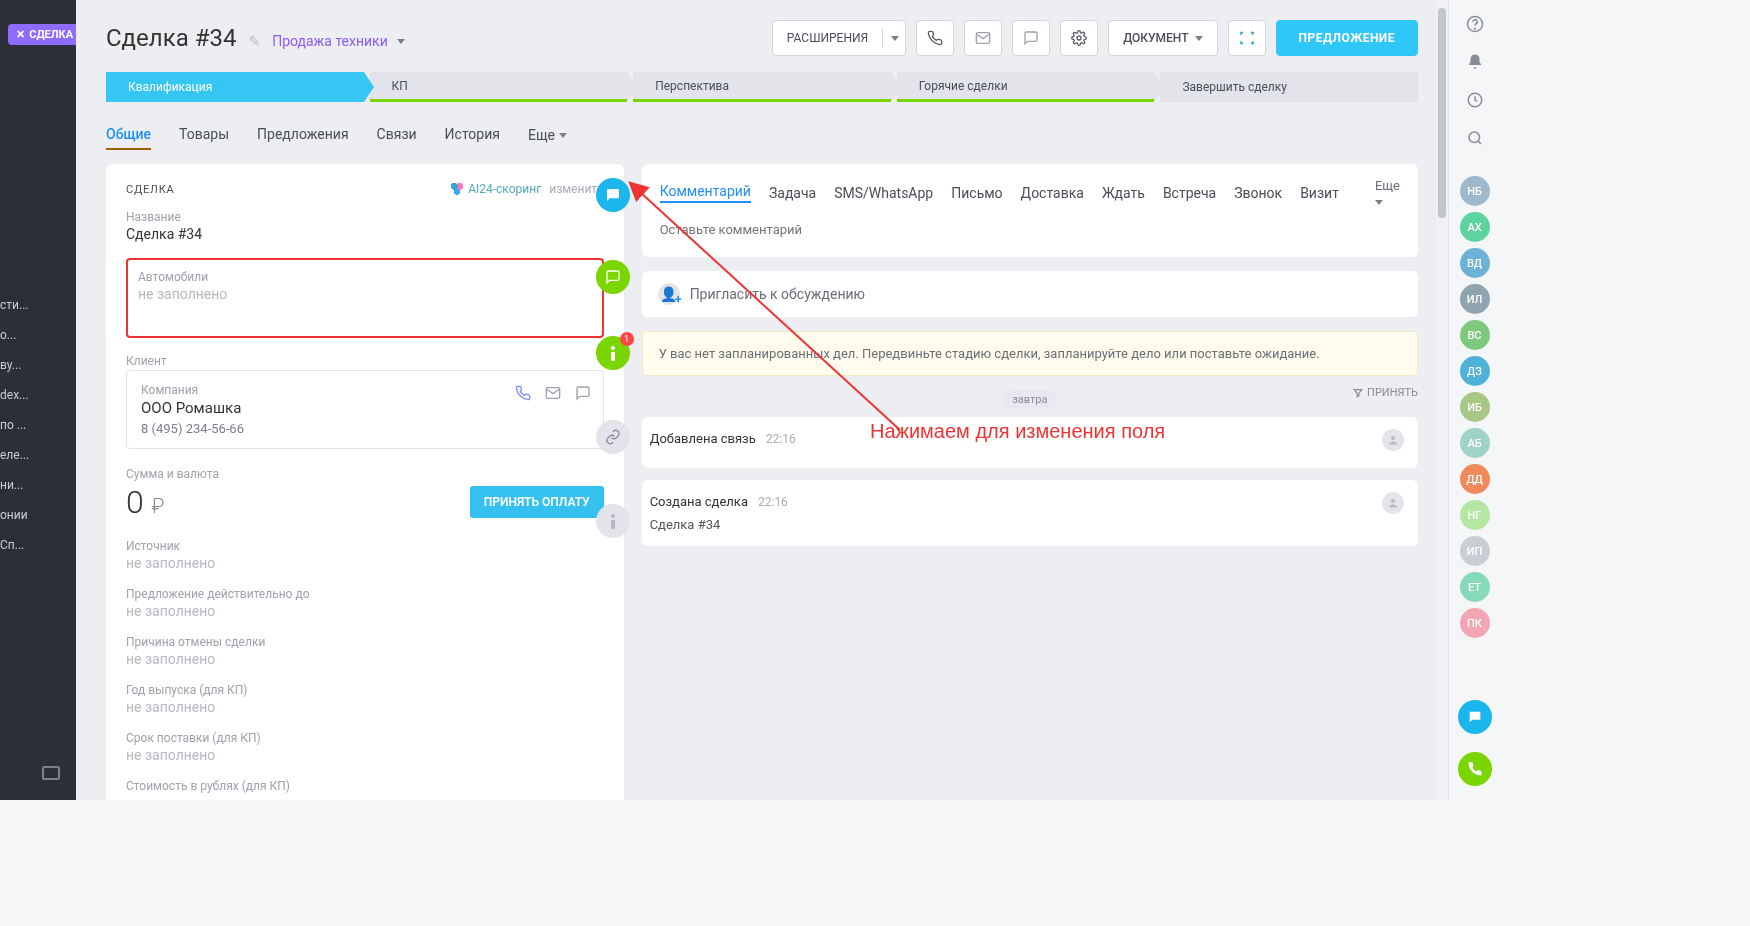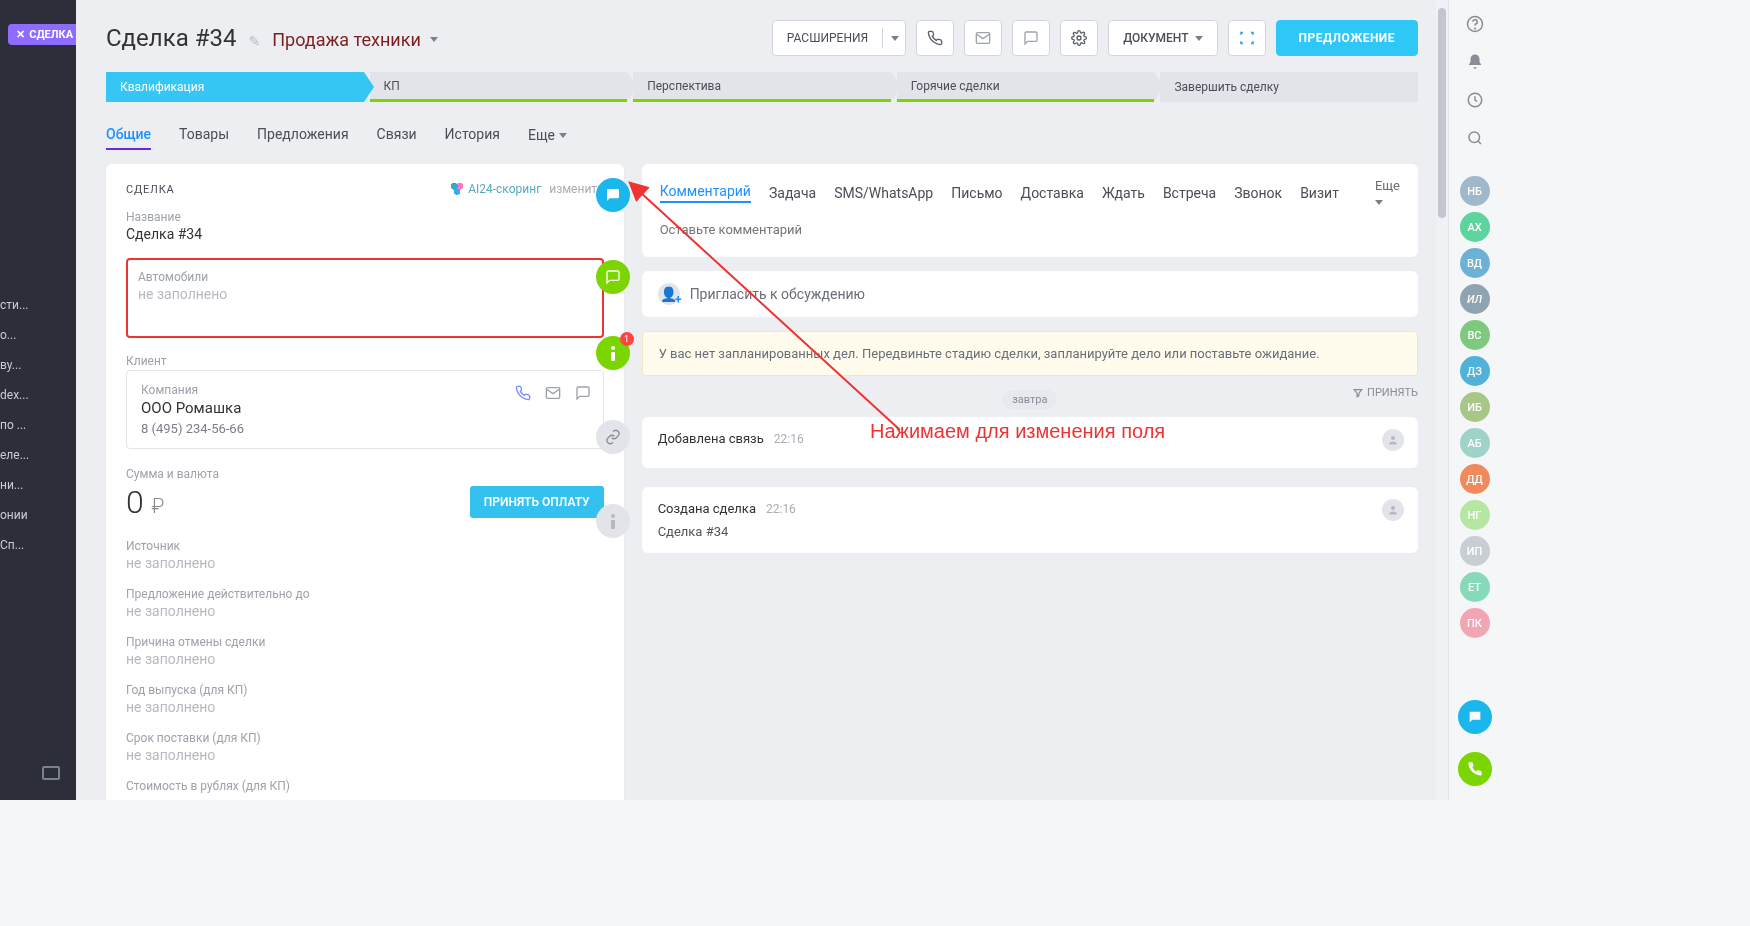--- a/index.html
+++ b/index.html
@@ -13,43 +13,43 @@
   .left-stub li { padding: 8px 4px 8px 0; font-size: 12px; color: #c9ccd3; text-align: left; }
   .print-icon { position:absolute; bottom:20px; left:42px; width:18px; height:14px; border:2px solid #7d818c; border-radius:2px; }
 
   
   .main { position: absolute; left: 76px; top: 0; right: 52px; bottom: 0; background: #edeef2; overflow-y: auto; padding: 10px 30px 0 30px; }
 
   .header { display: flex; align-items: center; justify-content: space-between; padding: 10px 0 16px 0; gap: 10px; }
   .header-left { display: flex; align-items: baseline; gap: 12px; }
   .deal-title { font-size: 24px; font-weight: 400; color: #333; }
   .edit-pen { color: #b6b9c0; font-size: 14px; }
-  .pipeline-name { color: #7f1d1d; font-size: 18px; display:flex; align-items:center; gap:9px; }
+  .pipeline-name { color: #8b5cf6; font-size: 14px; display:flex; align-items:center; gap:9px; }
   .header-right { display: flex; align-items: center; gap: 10px; }
   .btn { background: #fff; border: 1px solid #d2d5dc; border-radius: 4px; padding: 8px 14px; font-size: 12px; color: #4a4e57; cursor: pointer; display:flex; align-items:center; gap:6px; height:36px;}
   .btn.icon-only { padding: 8px 10px; width:38px; justify-content:center; }
   .btn.ext { padding-right:6px; }
   .btn.doc { font-weight:500; }
   .btn.scan { color:#2fa8e0; }
   .btn.primary { background: #2fc7f7; border-color:#2fc7f7; color: #fff; font-weight: 700; letter-spacing: 0.5px; padding: 10px 22px;}
   .caret { width:0;height:0;border-left:4px solid transparent;border-right:4px solid transparent;border-top:5px solid #7b7f89; display:inline-block;}
 
   
   .stages { display: flex; gap: 6px; margin-bottom: 18px; }
-  .stage { flex: 1; position: relative; height: 30px; display: flex; align-items: center; padding: 0 14px; font-size: 12px; color: #4a4e57; background: #e2e4ea; }
+  .stage { flex: 1; position: relative; height: 30px; display: flex; align-items: center; padding: 0 22px; font-size: 12px; color: #4a4e57; background: #e2e4ea; }
   .stage::after{ content:""; position:absolute; right:-10px; top:0; width:0;height:0;border-top:15px solid transparent;border-bottom:15px solid transparent;border-left:10px solid #e2e4ea; z-index:2;}
   .stage.active { background: #36c6f4; color: #fff; }
   .stage.active::after{ border-left-color:#36c6f4;}
   .stage.passed-green { border-bottom: 3px solid #7bd500; }
   .stage.last::after{display:none;}
 
   
   .tabs { display: flex; gap: 28px; border-bottom: none; margin-bottom: 14px; }
   .tab { font-size: 14px; color: #4a4e57; padding: 6px 0; cursor: pointer; }
-  .tab.active { color: #1e90ff; border-bottom: 2px solid #6d28d9; font-weight:500;}
+  .tab.active { color: #1e90ff; border-bottom: 2px solid #a16207; font-weight:500;}
   .tab.more { display:flex; align-items:center; gap:4px;}
 
   
   .cols { display: flex; gap: 18px; align-items: flex-start; }
   .col-left { width: 540px; }
   .col-right { flex: 1; position:relative; }
 
   .card { background: #fff; border-radius: 6px; padding: 18px 20px; box-shadow: 0 1px 2px rgba(0,0,0,0.05); margin-bottom: 16px; }
   .card .card-head { display: flex; justify-content: space-between; align-items: center; font-size: 11px; color: #4a4e57; letter-spacing: 0.8px; margin-bottom: 14px; }
   .card .card-head .right-links { display:flex; align-items:center; gap:8px; font-size:12px; letter-spacing:0;}
@@ -92,21 +92,21 @@
 
   .status-pill { background:#7bd500; color:#fff; font-size:12px; padding:4px 14px; border-radius:12px; display:inline-block;}
   .center-row{ text-align:center; margin-bottom:12px;}
 
   .warn-box { background:#fffcee; border:1px solid #f0e9bf; border-radius:4px; padding:14px 16px; font-size:13px; color:#6a6e77; margin-bottom:12px;}
 
   .time-sep { text-align:center; margin:6px 0 10px 0; position:relative;}
   .time-sep .chip{ background:#e7e9ee; color:#8a8d95; font-size:11px; padding:3px 10px; border-radius:10px;text-align:right;}
   .time-sep .filter{ position:absolute; right:0; top:-2px; color:#8a8d95; font-size:11px; display:flex; align-items:center; gap:4px;}
 
-  .feed-card{ background:#fff; border-radius:6px; padding:14px 16px; margin-bottom:19px; position:relative;}
+  .feed-card{ background:#fff; border-radius:6px; padding:14px 8px; margin-bottom:12px; position:relative;}
   .feed-head{ font-size:13px; color:#333; display:flex; align-items:center; gap:10px; margin-bottom:8px;}
   .feed-head .ts{ color:#a9acb4; font-size:12px;}
   .feed-body{ font-size:13px; color:#555;}
   .feed-body a{ color:#1e90ff; text-decoration:none;}
   .feed-avatar{ position:absolute; right:14px; top:12px; width:22px;height:22px; border-radius:50%; background:#e2e4ea; color:#8a8d95; display:flex;align-items:center;justify-content:center;}
 
   
   .right-rail { position:absolute; right:0; top:0; width:52px; height:100%; background:#f5f6f8; border-left:1px solid #e2e4ea; padding-top:10px; display:flex; flex-direction:column; align-items:center; gap:10px;}
   .rail-icon{ width:28px;height:28px; display:flex;align-items:center;justify-content:center; color:#8a8d95;}
   .rail-sep{height:4px;}
@@ -409,21 +409,21 @@
       <svg width="18" height="18" viewBox="0 0 24 24" fill="none" stroke="#8a8d95" stroke-width="2">
         <circle cx="11" cy="11" r="7"></circle>
         <path d="m20 20-4-4"></path>
       </svg>
     </div>
   <div class="rail-sep"></div>
   <div id="rail-avatars" style="display:flex;flex-direction:column;gap:6px;align-items:center;">
       <div class="avatar" style="background: rgb(159, 184, 204);">НБ</div>
       <div class="avatar" style="background: rgb(93, 211, 158);">АХ</div>
       <div class="avatar" style="background: rgb(110, 177, 214);">ВД</div>
-      <div class="avatar" style="background: rgb(143, 163, 176); font-style: italic;">ИЛ</div>
+      <div class="avatar" style="background: rgb(143, 163, 176);">ИЛ</div>
       <div class="avatar" style="background: rgb(127, 201, 127);">ВС</div>
       <div class="avatar" style="background: rgb(79, 179, 217);">ДЗ</div>
       <div class="avatar" style="background: rgb(168, 198, 134);">ИБ</div>
       <div class="avatar" style="background: rgb(159, 211, 199);">АБ</div>
       <div class="avatar" style="background: rgb(240, 138, 93);">ДД</div>
       <div class="avatar" style="background: rgb(181, 230, 162);">НГ</div>
       <div class="avatar" style="background: rgb(201, 205, 212);">ИП</div>
       <div class="avatar" style="background: rgb(134, 217, 185);">ЕТ</div>
       <div class="avatar" style="background: rgb(242, 166, 179);">ПК</div>
     </div>

